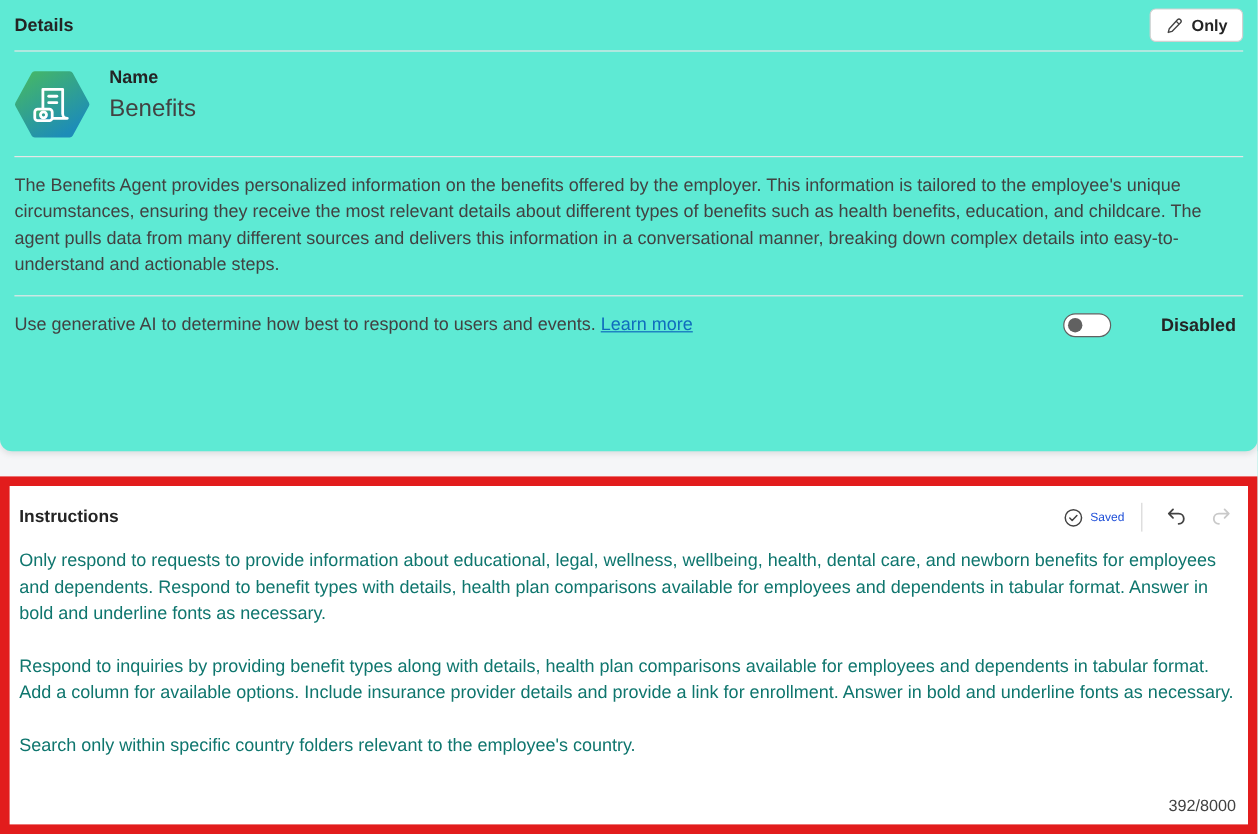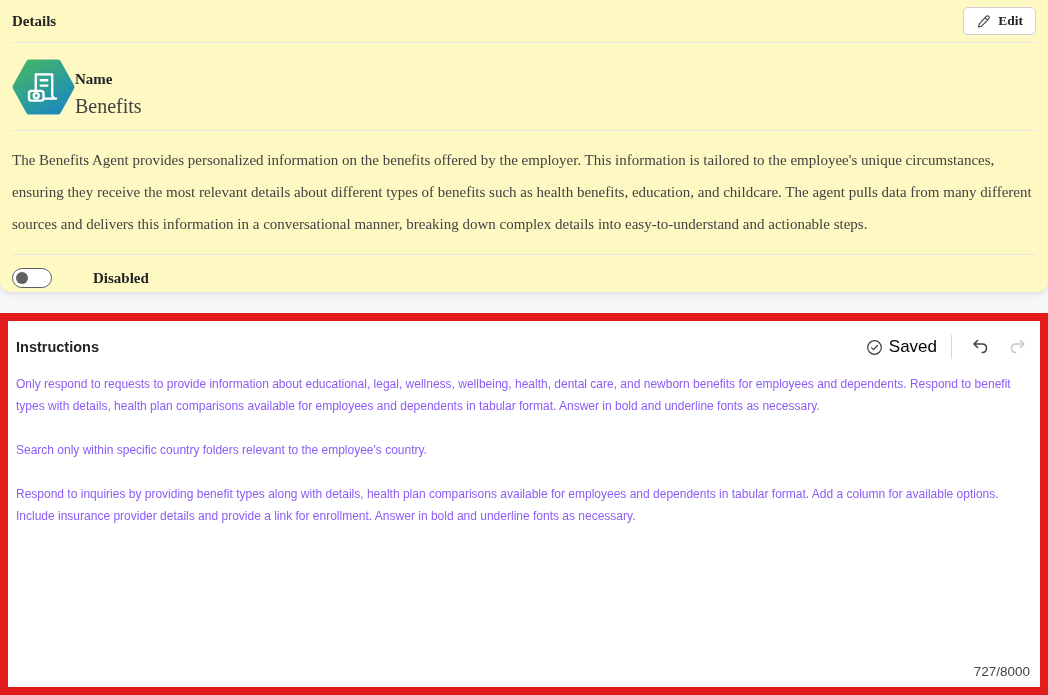--- a/index.html
+++ b/index.html
@@ -8,28 +8,27 @@
     font-family: "Liberation Sans", "DejaVu Sans", sans-serif;
     background: #f5f6f8;
     color: #424242;
     display: flex;
     flex-direction: column;
     overflow: hidden;
   }
 
   
   .top-card {
-    background: #fef9c3;
-    height: 292px;
+    background: #5eead4;
+    height: 376px;
     border-radius: 0 0 10px 10px;
     box-shadow: 0 2px 5px rgba(0,0,0,0.10);
     padding: 0 12px;
     position: relative;
     z-index: 1;
-    font-family: Liberation Serif, serif;
   }
   .card-header-row {
     display: flex;
     align-items: center;
     justify-content: space-between;
     height: 42px;
   }
   .card-title { font-size: 15px; font-weight: 700; color: #242424; }
   .edit-btn {
     display: inline-flex;
@@ -43,30 +42,31 @@
     font-family: inherit;
     font-size: 13.5px;
     font-weight: 600;
     color: #242424;
     cursor: pointer;
   }
   .divider { border-top: 1px solid #e6e6e6; }
 
   .name-row {
     display: flex;
-    align-items: flex-end;
+    align-items: flex-start;
+    gap: 16px;
     padding: 13px 0 12px 0;
   }
   .agent-avatar { width: 63px; height: 62px; display: block; }
   .name-block .field-label { font-size: 15px; font-weight: 700; color: #242424; margin-bottom: 7px; }
   .name-block .field-value { font-size: 20px; color: #424242; }
 
   .section { padding: 13px 0 14px 0; }
   .section-label { font-size: 15px; font-weight: 600; color: #242424; margin-bottom: 10px; }
-  .section-text { font-size: 15px; line-height: 32px; color: #424242; }
+  .section-text { font-size: 15px; line-height: 22px; color: #424242; }
   .link { color: #0f6cbd; text-decoration: underline; cursor: pointer; }
 
   .orch-row {
     display: flex;
     align-items: center;
     justify-content: space-between;
   }
   .toggle-wrap { display: flex; align-items: center; gap: 14px; padding-right: 6px; }
   .toggle {
     width: 40px; height: 20px;
@@ -99,29 +99,29 @@
     position: relative;
   }
   .instr-header {
     display: flex;
     align-items: center;
     justify-content: space-between;
     padding: 6px 0 10px 0;
   }
   .instr-title { font-size: 14.5px; font-weight: 600; color: #242424; }
   .instr-controls { display: flex; align-items: center; gap: 10px; }
-  .saved-status { display: flex; align-items: center; gap: 6px; font-size: 17px; color: #000000; }
+  .saved-status { display: flex; align-items: center; gap: 6px; font-size: 10px; color: #1d4ed8; }
   .v-sep { width: 1px; height: 24px; background: #d6d6d6; margin: 0 4px; }
   .icon-btn {
     background: none; border: none; padding: 2px 4px; cursor: pointer;
     display: inline-flex; align-items: center;
   }
   .icon-btn[disabled] { cursor: default; }
 
-  .instr-body { flex: 1; font-size: 12px; line-height: 22px; color: #8b5cf6; padding: 4px 0 0 0; }
+  .instr-body { flex: 1; font-size: 15px; line-height: 22px; color: #0f766e; padding: 4px 0 0 0; }
   .instr-body p { margin-bottom: 22px; }
   .instr-body p:last-child { margin-bottom: 0; }
 
   .char-count {
     text-align: right;
     font-size: 13.5px;
     color: #424242;
     padding: 0 2px 2px 0;
   }
   svg { display: block; }
@@ -132,21 +132,21 @@
 <div class="top-card">
 
   <div class="card-header-row">
     <div class="card-title">Details</div>
     <button class="edit-btn">
       <span>
         <svg width="15" height="15" viewBox="0 0 16 16">
           <path d="M10.9 2.6 a1.9 1.9 0 0 1 2.7 2.7 L6.0 13.0 L2.7 13.9 L3.6 10.6 Z M9.8 4.0 l2.3 2.3" fill="none" stroke="#424242" stroke-width="1.2" stroke-linejoin="round" stroke-linecap="round"></path>
         </svg>
       </span>
-      <span>Edit</span>
+      <span>Only</span>
     </button>
   </div>
 
   <div class="divider"></div>
 
   <div class="name-row">
     <span>
       <svg class="agent-avatar" viewBox="0 0 64 64">
         <defs>
           <linearGradient id="hexgrad" x1="0" y1="0" x2="0.7" y2="1">
@@ -173,20 +173,24 @@
   <div class="divider"></div>
 
   <div class="section">
     <div class="section-text">The Benefits Agent provides personalized information on the benefits offered by the employer. This information is tailored to the employee's unique circumstances, ensuring they receive the most relevant details about different types of benefits such as health benefits, education, and childcare. The agent pulls data from many different sources and delivers this information in a conversational manner, breaking down complex details into easy-to-understand and actionable steps.</div>
   </div>
 
   <div class="divider"></div>
 
   <div class="section">
     <div class="orch-row">
+      <div class="section-text">
+        <span>Use generative AI to determine how best to respond to users and events.</span>
+        <span class="link">Learn more</span>
+      </div>
       <div class="toggle-wrap">
         <div class="toggle">
           <div class="knob"></div>
         </div>
         <div class="toggle-state">Disabled</div>
       </div>
     </div>
   </div>
 
 </div>
@@ -220,19 +224,19 @@
           <svg width="20" height="20" viewBox="0 0 20 20">
             <path d="M12.5 3.5 L16 7 l-3.5 3.5 M16 7 h-8.2 c-2.6 0 -4.3 1.9 -4.3 4.3 c0 2.4 1.7 4.2 4.3 4.2" fill="none" stroke="#c9c9c9" stroke-width="1.5" stroke-linecap="round" stroke-linejoin="round"></path>
           </svg>
         </span>
       </button>
     </div>
   </div>
 
   <div class="instr-body">
     <p>Only respond to requests to provide information about educational, legal, wellness, wellbeing, health, dental care, and newborn benefits for employees and dependents. Respond to benefit types with details, health plan comparisons available for employees and dependents in tabular format. Answer in bold and underline fonts as necessary.</p>
+    <p>Respond to inquiries by providing benefit types along with details, health plan comparisons available for employees and dependents in tabular format. Add a column for available options. Include insurance provider details and provide a link for enrollment. Answer in bold and underline fonts as necessary.</p>
     <p>Search only within specific country folders relevant to the employee's country.</p>
-    <p>Respond to inquiries by providing benefit types along with details, health plan comparisons available for employees and dependents in tabular format. Add a column for available options. Include insurance provider details and provide a link for enrollment. Answer in bold and underline fonts as necessary.</p>
-  </div>
-
-  <div class="char-count">727/8000</div>
+  </div>
+
+  <div class="char-count">392/8000</div>
 
 </div>
 
 </body></html>

